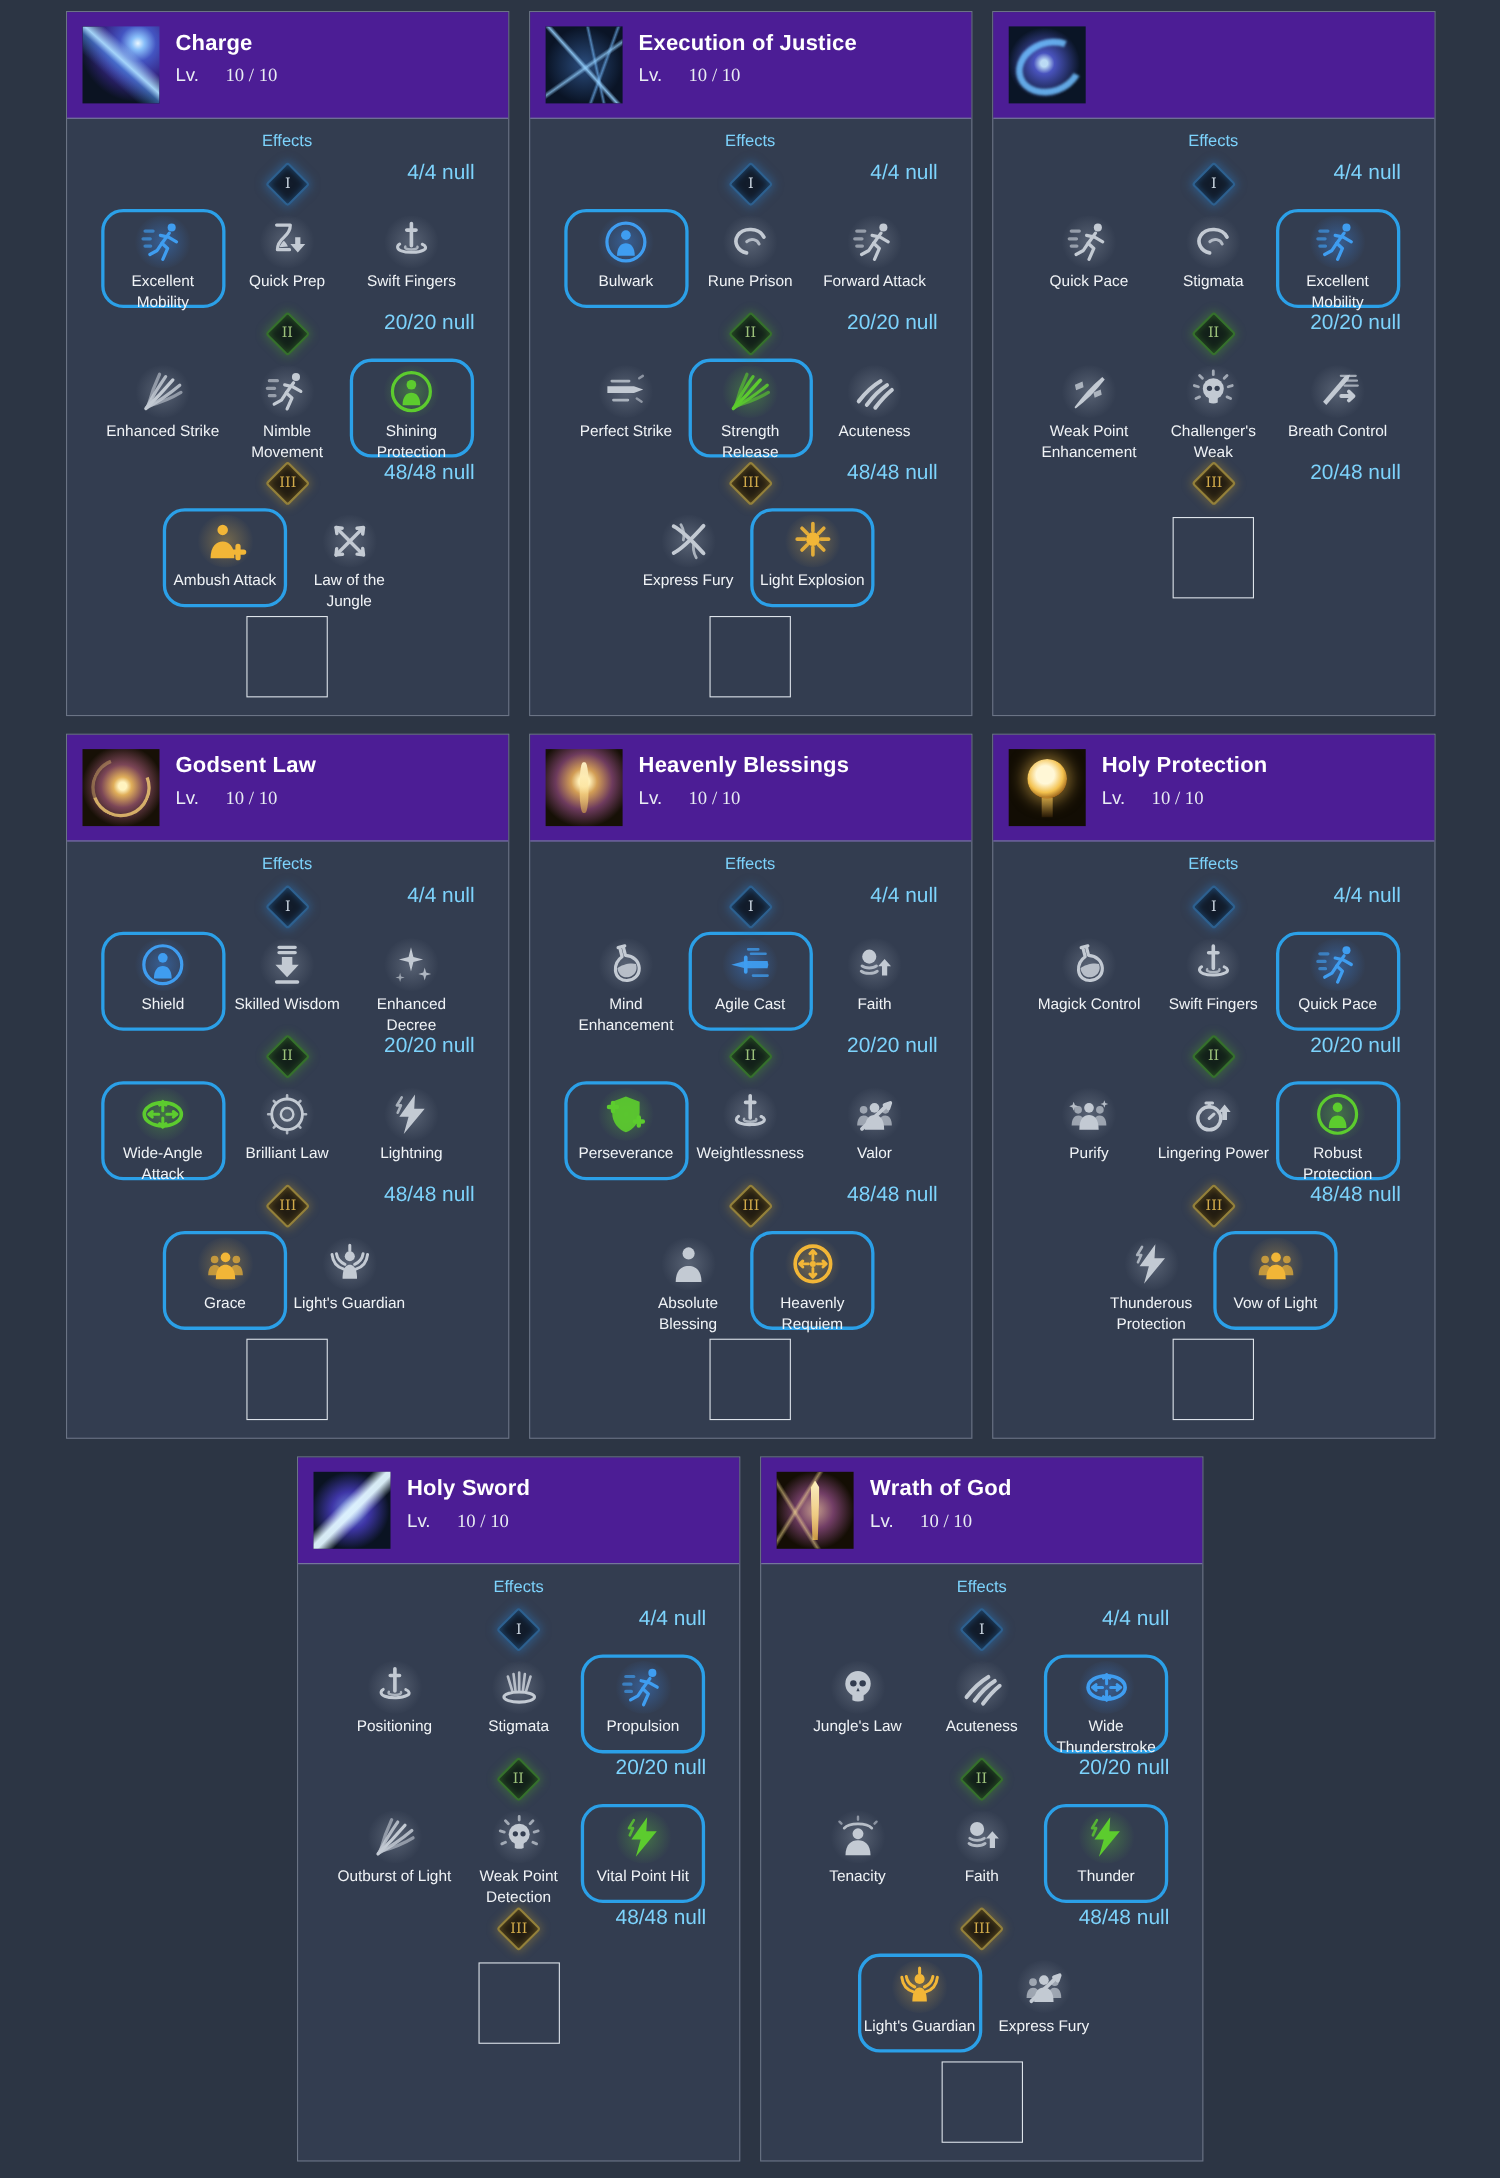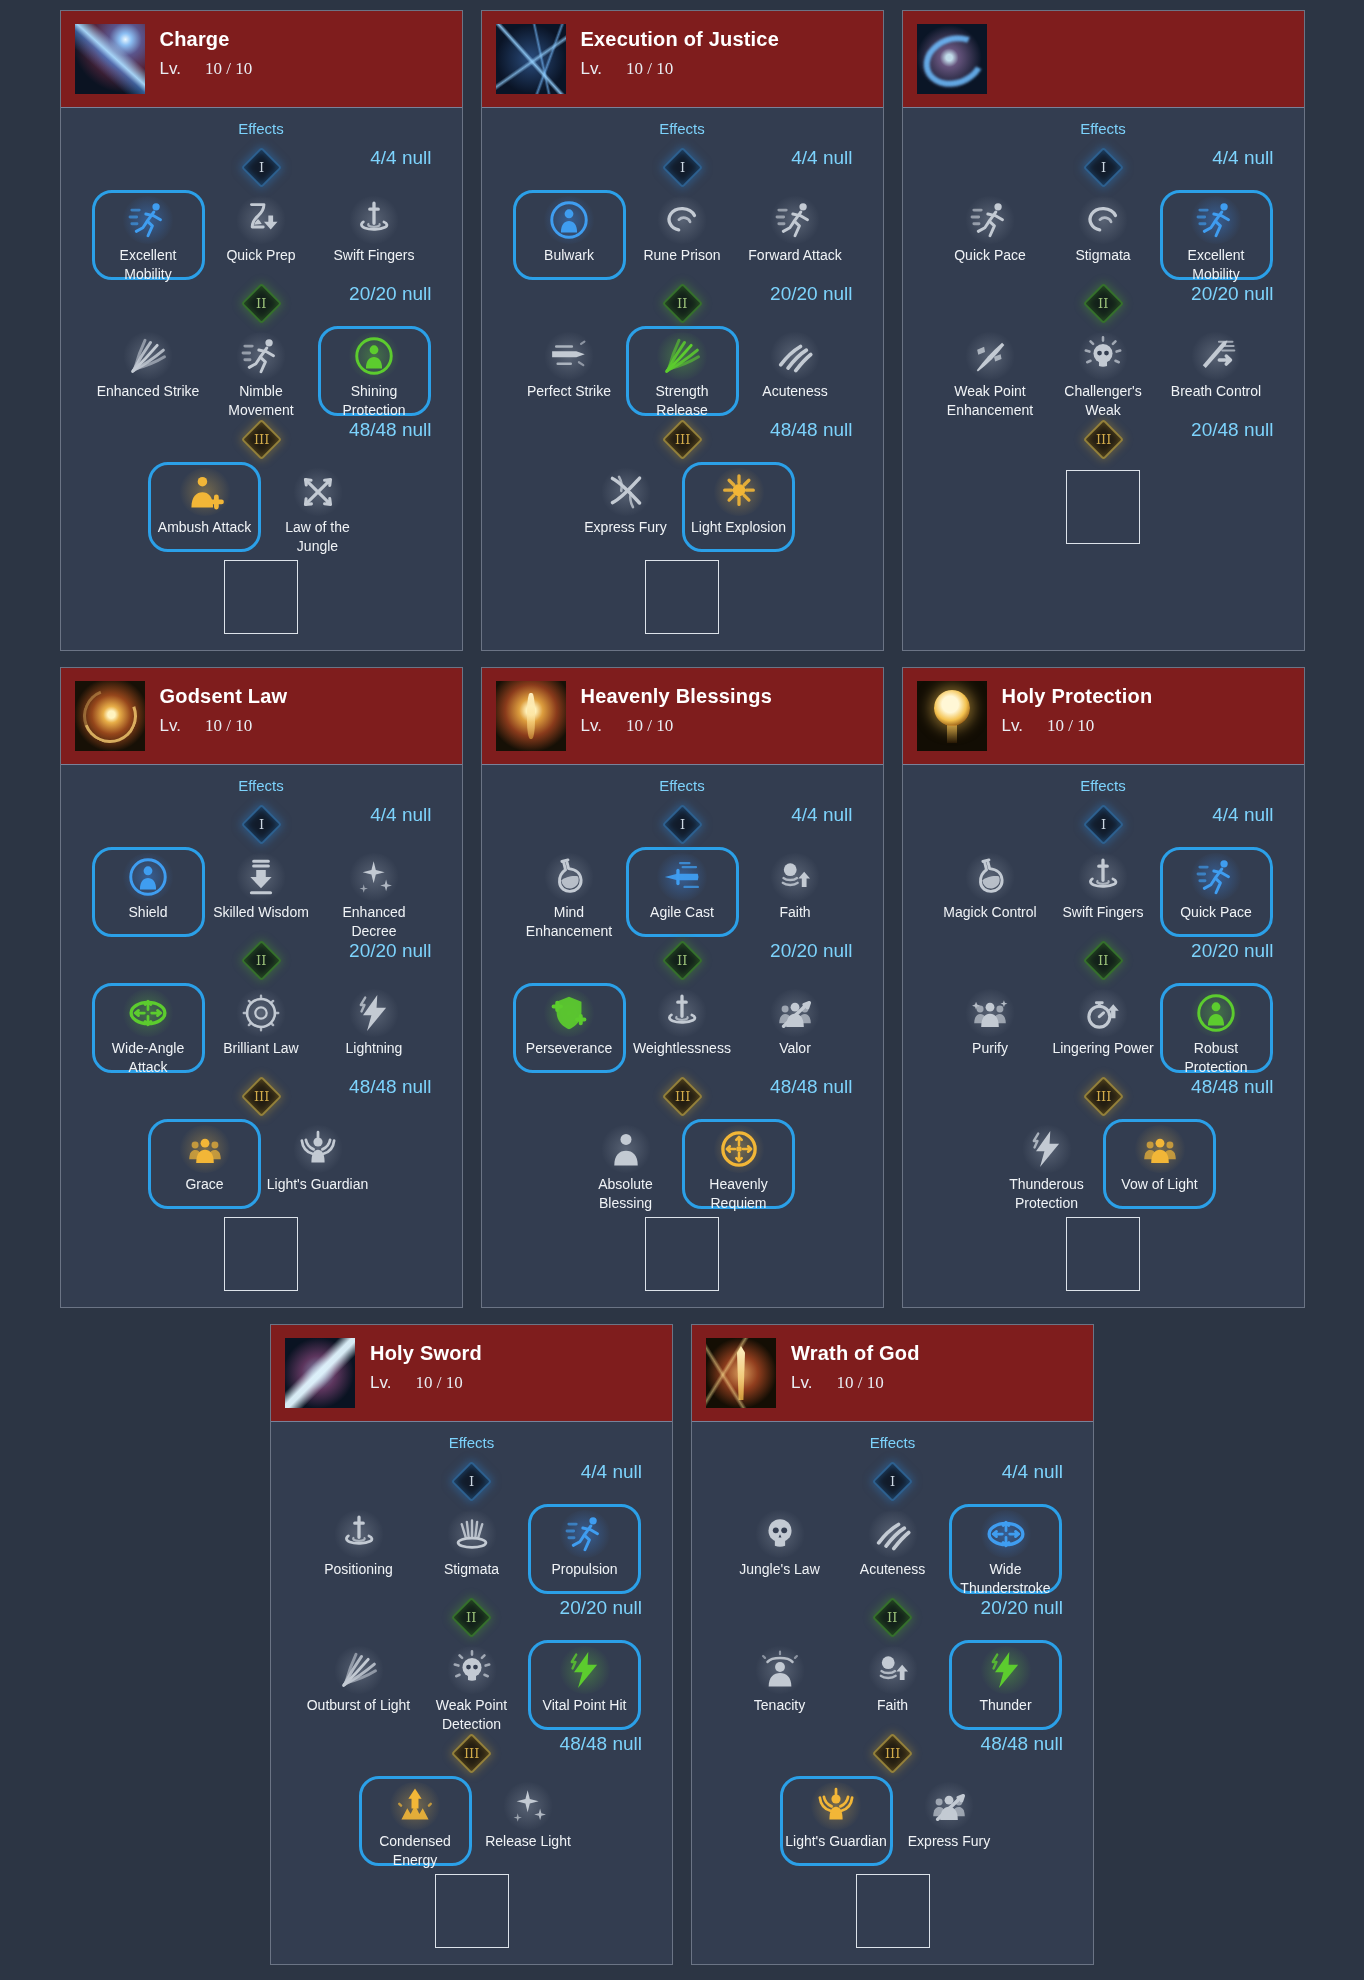--- a/index.html
+++ b/index.html
@@ -1,20 +1,20 @@
 <!DOCTYPE html>
 <html><head>
 <meta charset="utf-8">
 <style>
   html,body{margin:0;padding:0;background:#2c3544;}
   body{width:1364px;min-height:1980px;font-family:"Liberation Sans",sans-serif;color:#fff;
        display:flex;flex-direction:column;align-items:center;gap:16px;padding:10px 0 9px 0;box-sizing:border-box;}
   .prow{display:flex;gap:18px;}
   .panel{width:403px;height:641px;background:#333d50;border:1px solid #6b7485;box-sizing:border-box;}
-  .phead{height:97px;background:#7f1d1d;border-bottom:1px solid #78829a;display:flex;padding:13px 14px;gap:15px;box-sizing:border-box;}
+  .phead{height:97px;background:#4c1d95;border-bottom:1px solid #78829a;display:flex;padding:13px 14px;gap:15px;box-sizing:border-box;}
   .art{width:70px;height:70px;flex:none;position:relative;overflow:hidden;background:#0d1526;}
   .htxt{padding-top:4px;}
   .ptitle{font-size:20px;font-weight:bold;color:#fff;letter-spacing:.2px;}
   .plvl{font-size:17px;color:#e9edf3;margin-top:8px;}
   .plvl .lv-val{margin-left:24px;font-family:Liberation Serif, serif;}
   .pbody{padding:0 30px;display:flex;flex-direction:column;box-sizing:border-box;}
   .effects-label{text-align:center;font-size:15px;color:#7dd3fc;margin-top:12px;height:18px;}
   .tier-row{position:relative;height:46px;display:flex;align-items:center;justify-content:center;}
   .tier-row.first{margin-top:6px;}
   .tier-count{position:absolute;right:0;top:3px;font-size:19px;color:#7dd3fc;}
@@ -903,42 +903,20 @@
               </div>
             <div class="effect-label">Vital Point Hit</div>
           </div>
           </div>
           <div class="tier-row tr-gold">
           <div class="dm">
               <b>III</b>
             </div>
           <div class="tier-count">48/48 null</div>
         </div>
-        <div class="effects-row">
-            <div class="effect-cell selected">
-            <div class="effect-icon ic-gold">
-                <svg viewBox="0 0 24 24" width="46" height="44" fill="none" stroke="#f2b637" stroke-width="1.6" stroke-linecap="round" stroke-linejoin="round" aria-hidden="true">
-                  <path d="M12 2.4 L15.6 8 H13.9 V13.4 H10.1 V8 H8.4 Z" fill="#f2b637" stroke="none"></path>
-                  <path d="M4.6 19.4 L7.8 13.2 L9.6 16.4 L12 11.4 L14.4 16.4 L16.2 13.2 L19.4 19.4 Z" fill="#f2b637" stroke="none" opacity="0.9"></path>
-                  <path d="M4.4 11.8 L3.4 10.8 M19.6 11.8 L20.6 10.8" stroke-width="1.3" opacity="0.7"></path>
-                </svg>
-              </div>
-            <div class="effect-label">Condensed Energy</div>
-          </div>
-            <div class="effect-cell">
-            <div class="effect-icon ic-gray">
-                <svg viewBox="0 0 24 24" width="46" height="44" fill="none" stroke="#c3cad3" stroke-width="1.6" stroke-linecap="round" stroke-linejoin="round" aria-hidden="true">
-                  <path d="M11.8 3.4 L13 8.2 L17.8 9.4 L13 10.6 L11.8 15.4 L10.6 10.6 L5.8 9.4 L10.6 8.2 Z" fill="#c3cad3" stroke="none"></path>
-                  <path d="M18.6 13.4 L19.3 15.9 L21.8 16.6 L19.3 17.3 L18.6 19.8 L17.9 17.3 L15.4 16.6 L17.9 15.9 Z" fill="#c3cad3" stroke="none" opacity="0.85"></path>
-                  <path d="M6.4 16 L6.9 17.8 L8.7 18.3 L6.9 18.8 L6.4 20.6 L5.9 18.8 L4.1 18.3 L5.9 17.8 Z" fill="#c3cad3" stroke="none" opacity="0.7"></path>
-                </svg>
-              </div>
-            <div class="effect-label">Release Light</div>
-          </div>
-          </div>
           <div class="empty-slot"></div>
       </div>
     </section>
       <section class="panel">
       <header class="phead">
         <div class="art art-gold-bolt"></div>
         <div class="htxt">
           <div class="ptitle">Wrath of God</div>
           <div class="plvl">
             <span>Lv.</span><span class="lv-val">10 / 10</span>

